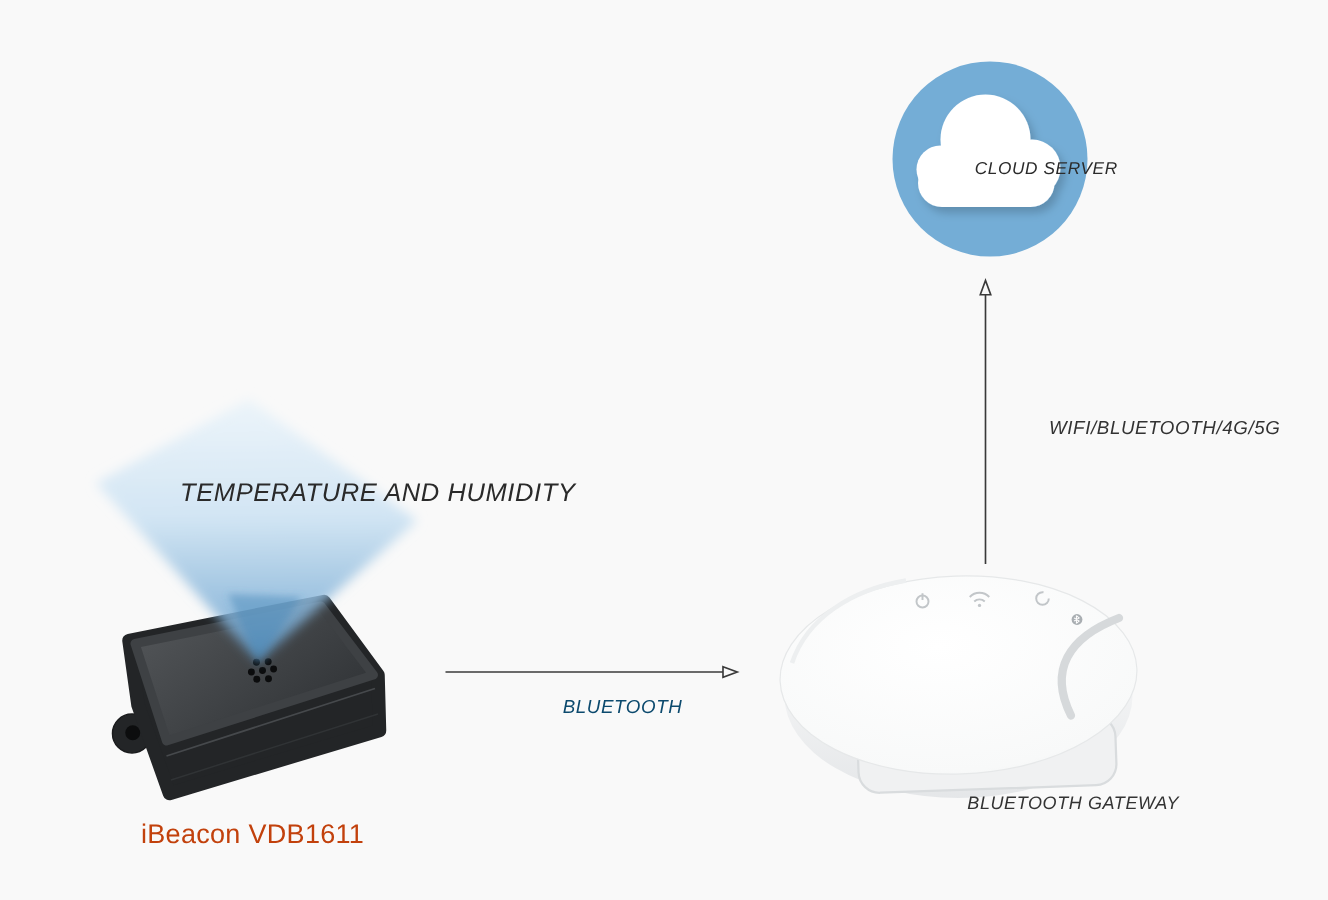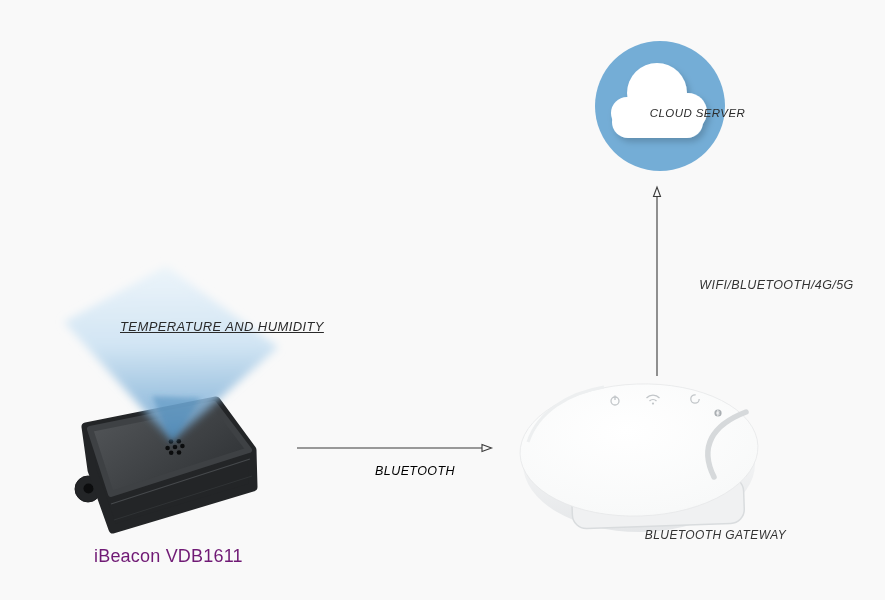--- a/index.html
+++ b/index.html
@@ -4,26 +4,26 @@
 <style>
   html,body{margin:0;padding:0;background:#f9f9f9;}
   .stage{
     position:relative;width:885px;height:600px;overflow:hidden;
     background:#f9f9f9;
     font-family:"Liberation Sans","DejaVu Sans",sans-serif;
   }
   .scene{position:absolute;left:0;top:0;width:885px;height:600px;}
   .lbl{position:absolute;color:#2e2e2e;white-space:nowrap;}
   .lbl.it{font-style:italic;letter-spacing:.4px;padding-left:40px;}
-  .beam-label{left:80px;top:319px;width:195px;text-align:center;font-size:13px;color:#2a2a2a;text-decoration:underline;}
+  .beam-label{left:80px;top:319px;width:195px;text-align:center;font-size:17px;color:#2a2a2a;}
   .cloud-label{left:595px;top:107px;width:125px;text-align:center;font-size:11.5px;color:#2b2b2b;}
   .uplink-label{left:654px;top:278px;width:165px;text-align:center;font-size:12.5px;color:#333;}
-  .bt-label{left:300px;top:464px;width:150px;text-align:center;font-size:12.5px;color:#000000;}
+  .bt-label{left:300px;top:464px;width:150px;text-align:center;font-size:12.5px;color:#0c4a6e;}
   .gateway-label{left:583px;top:528px;width:185px;text-align:center;font-size:12px;color:#333;}
-  .beacon-label{left:94px;top:546px;font-size:18px;color:#701a75;letter-spacing:.2px;text-align:right;}
+  .beacon-label{left:94px;top:546px;font-size:18px;color:#c2410c;letter-spacing:.2px;text-align:right;}
 </style>
 </head>
 <body>
 
 <div class="stage">
 
   <svg class="scene" viewBox="0 0 885 600">
     <defs>
       <linearGradient id="beamGrad" gradientUnits="userSpaceOnUse" x1="170" y1="266" x2="172" y2="441">
         <stop offset="0" stop-color="#e9f3fa" stop-opacity="0.8"></stop>

